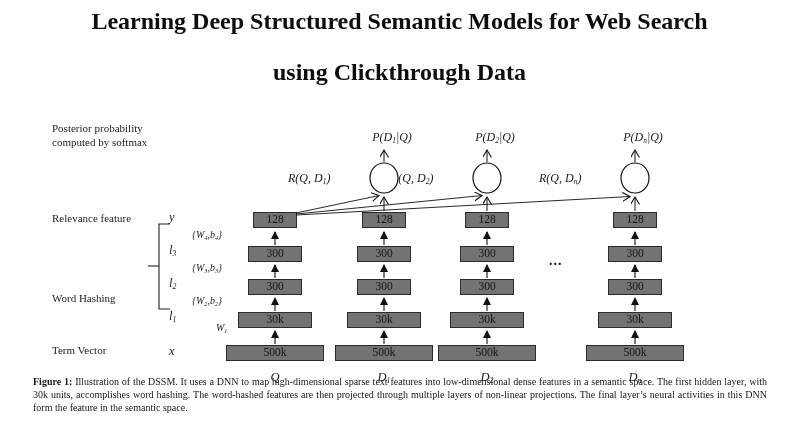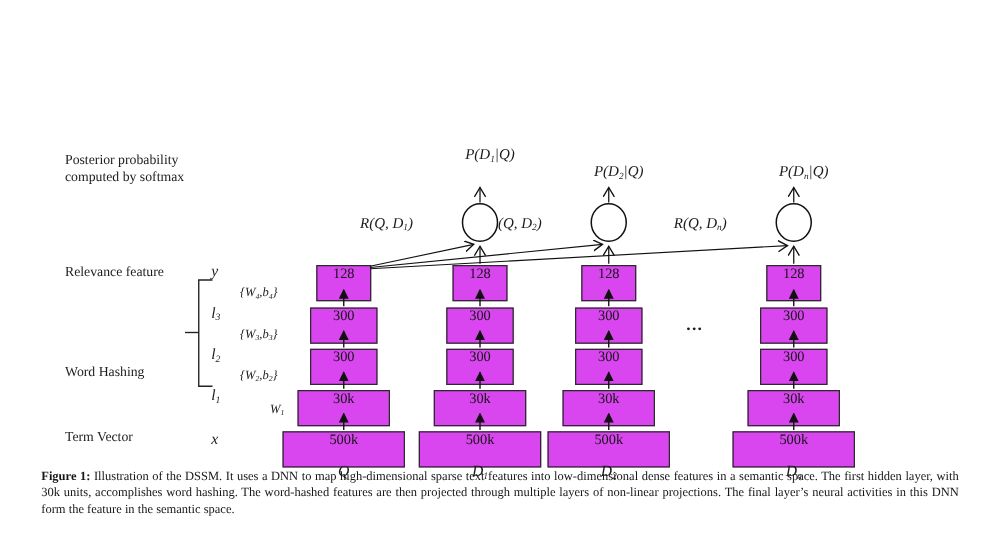--- a/index.html
+++ b/index.html
@@ -5,39 +5,41 @@
   html,body{margin:0;padding:0;background:#fff;}
   #page{position:relative;width:799px;height:428px;background:#fff;overflow:hidden;
         font-family:"Liberation Serif","DejaVu Serif",serif;color:#111;}
   .title-line{position:absolute;left:0;width:799px;text-align:center;
               font-weight:bold;font-size:24px;line-height:28px;color:#0d0d0d;}
   .rowlab{position:absolute;font-size:11px;line-height:13.5px;color:#1c1c1c;}
   .rowlab span{display:block;}
   .varlab{position:absolute;font-size:12.5px;font-style:italic;color:#1c1c1c;line-height:14px;}
   .wlab{position:absolute;font-size:10px;font-style:italic;color:#1c1c1c;line-height:14px;white-space:nowrap;}
   sub{font-size:0.62em;vertical-align:-0.3em;line-height:0;}
-  .nbox{position:absolute;height:29px;box-sizing:border-box;border:1.3px solid #2b2b2b;
-        background:#d946ef;font-size:11.5px;line-height:13px;text-align:center;color:#141414;}
+  .nbox{position:absolute;height:16px;box-sizing:border-box;border:1.3px solid #2b2b2b;
+        background:#737373;font-size:11.5px;line-height:13px;text-align:center;color:#141414;}
   .plab{position:absolute;width:80px;text-align:center;font-size:12px;font-style:italic;
         color:#1c1c1c;line-height:14px;white-space:nowrap;}
   .rlab{position:absolute;width:80px;text-align:left;font-size:12px;font-style:italic;
         color:#1c1c1c;line-height:14px;white-space:nowrap;}
   .collab{position:absolute;width:40px;text-align:center;font-size:12.5px;font-style:italic;
           color:#1c1c1c;line-height:14px;}
   .dots{position:absolute;font-size:14px;font-weight:bold;letter-spacing:1px;color:#1c1c1c;}
   #caption{position:absolute;left:33px;top:375px;width:734px;font-size:10px;
            line-height:13.2px;text-align:justify;color:#161616;}
   #caption b{font-weight:bold;}
   svg.overlay{position:absolute;left:0;top:0;pointer-events:none;}
 </style>
 </head>
 <body>
 
 <div id="page">
 
+  <div class="title-line" style="top:7px">Learning Deep Structured Semantic Models for Web Search</div>
+  <div class="title-line" style="top:58px">using Clickthrough Data</div>
 
   <div class="rowlab" style="left:52px;top:122px">
     <span>Posterior probability</span>
     <span>computed by softmax</span>
   </div>
   <div class="rowlab" style="left:52px;top:212px">
     <span>Relevance feature</span>
   </div>
   <div class="rowlab" style="left:52px;top:292px">
     <span>Word Hashing</span>
@@ -50,21 +52,21 @@
   <div class="varlab" style="left:169px;top:243px"><span>l</span><sub>3</sub></div>
   <div class="varlab" style="left:169px;top:276px"><span>l</span><sub>2</sub></div>
   <div class="varlab" style="left:169px;top:309px"><span>l</span><sub>1</sub></div>
   <div class="varlab" style="left:169px;top:344px"><span>x</span><sub></sub></div>
 
   <div class="wlab" style="left:192px;top:228px"><span>{W</span><sub>4</sub><span>,b</span><sub>4</sub><span>}</span></div>
   <div class="wlab" style="left:192px;top:261px"><span>{W</span><sub>3</sub><span>,b</span><sub>3</sub><span>}</span></div>
   <div class="wlab" style="left:192px;top:294px"><span>{W</span><sub>2</sub><span>,b</span><sub>2</sub><span>}</span></div>
   <div class="wlab" style="left:216px;top:321px"><span>W</span><sub>1</sub><span></span><sub></sub><span></span></div>
 
-  <div class="plab" style="left:352px;top:116px"><span>P(D</span><sub>1</sub><span>|Q)</span></div>
+  <div class="plab" style="left:352px;top:130px"><span>P(D</span><sub>1</sub><span>|Q)</span></div>
   <div class="plab" style="left:455px;top:130px"><span>P(D</span><sub>2</sub><span>|Q)</span></div>
   <div class="plab" style="left:603px;top:130px"><span>P(D</span><sub>n</sub><span>|Q)</span></div>
 
   <div class="rlab" style="left:288px;top:171px"><span>R(Q, D</span><sub>1</sub><span>)</span></div>
   <div class="rlab" style="left:391px;top:171px"><span>R(Q, D</span><sub>2</sub><span>)</span></div>
   <div class="rlab" style="left:539px;top:171px"><span>R(Q, D</span><sub>n</sub><span>)</span></div>
 
   <div class="nbox" style="left:253px;top:212px;width:44px">128</div>
   <div class="nbox" style="left:248px;top:246px;width:54px">300</div>
   <div class="nbox" style="left:248px;top:279px;width:54px">300</div>

